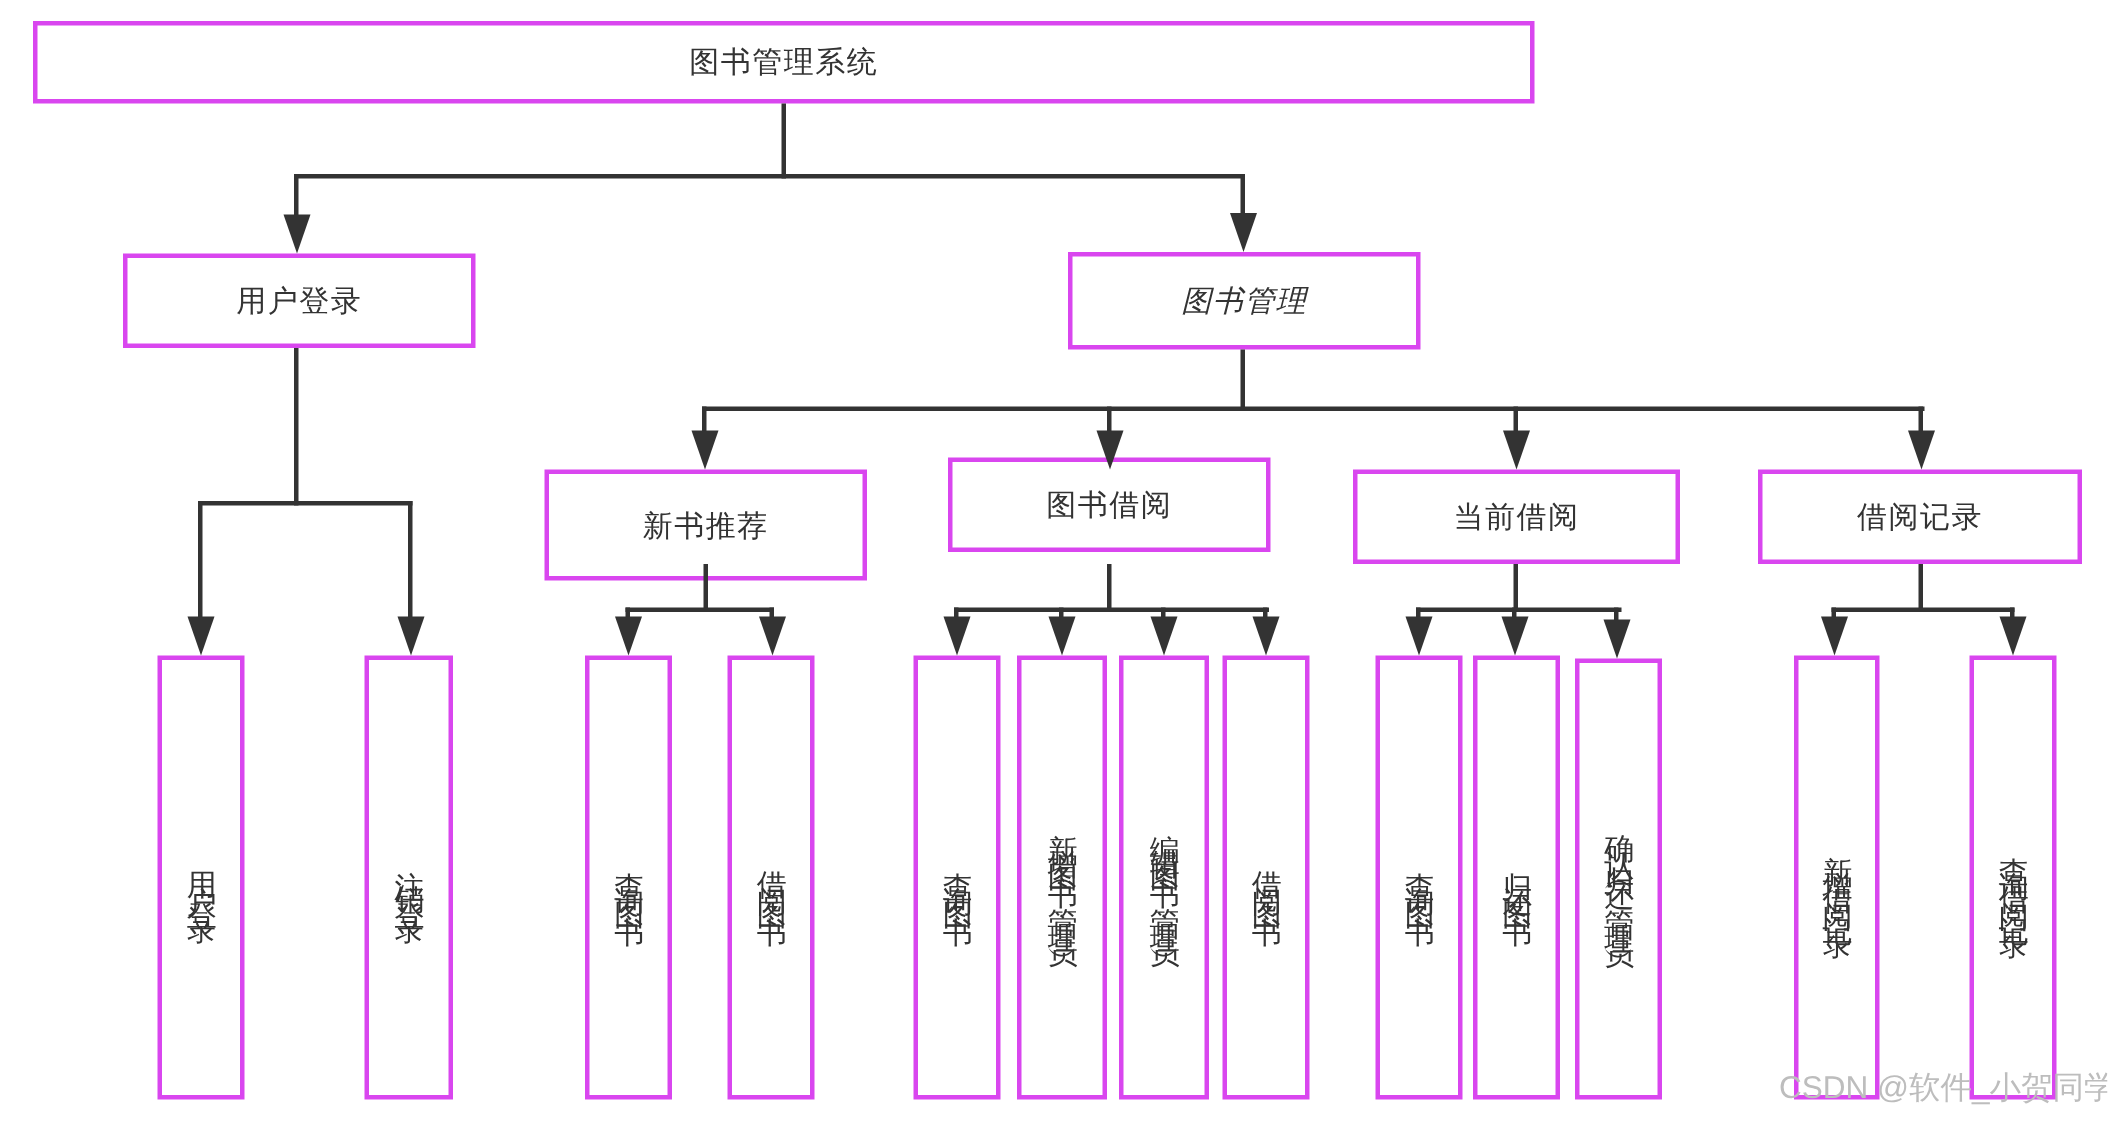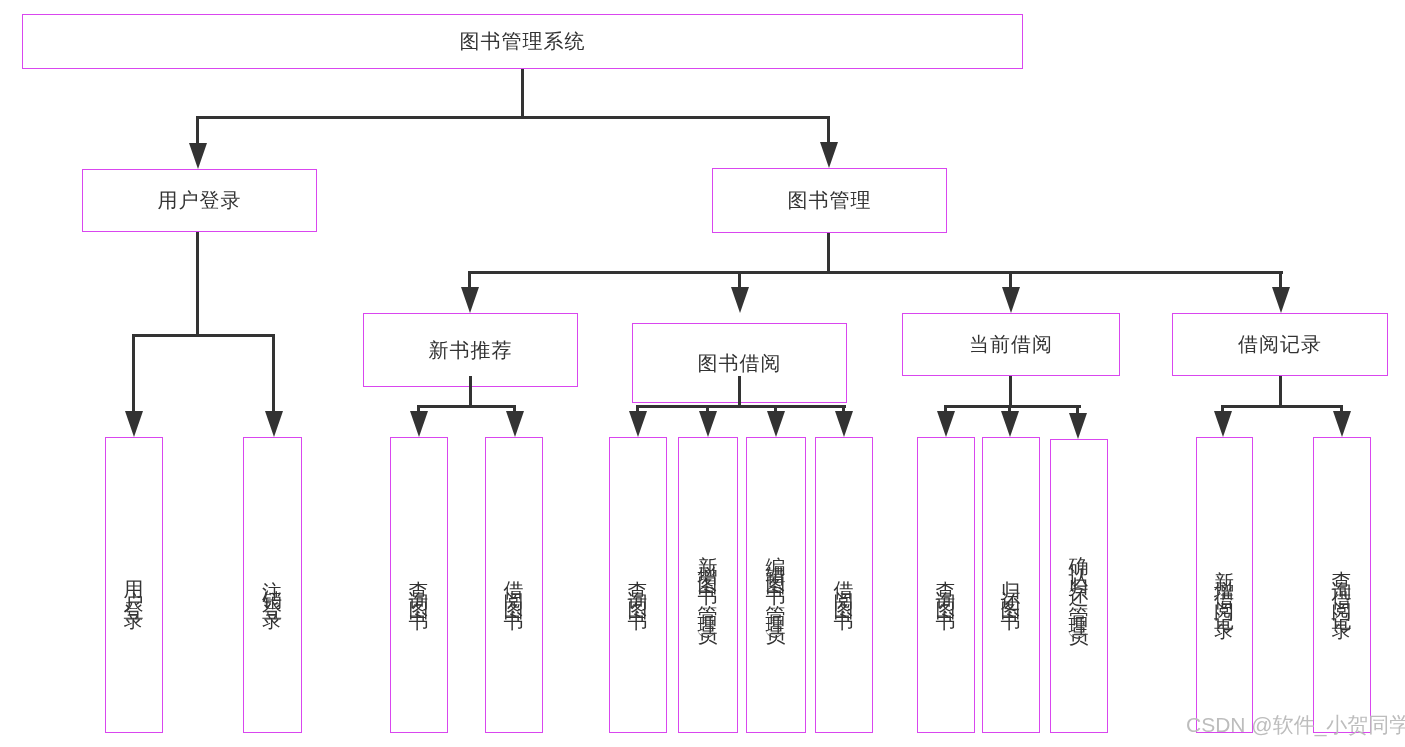--- a/index.html
+++ b/index.html
@@ -3,21 +3,21 @@
 <meta charset="utf-8">
 <style>
   html,body { margin:0; padding:0; background:#ffffff; }
   #canvas {
     position:relative; width:1405px; height:747px; background:#ffffff;
     font-family:"Liberation Sans","DejaVu Sans",sans-serif; color:#333333;
     overflow:hidden;
   }
   .box {
     position:absolute; box-sizing:border-box;
-    border:1px solid #d946ef; background:#ffffff;
+    border:3px solid #d946ef; background:#ffffff;
     display:flex; align-items:center; justify-content:center;
     font-size:20px; color:#333333; letter-spacing:1px;
   }
   .leaf { font-size:20px; }
   .leaf .vtext {
     writing-mode:vertical-rl; text-orientation:mixed;
     line-height:1; letter-spacing:10px;
   }
   .vline, .hline { position:absolute; background:#333333; }
   .arrow {
@@ -36,29 +36,29 @@
 <div id="canvas">
 
   <div class="box" style="left:22px; top:14px; width:1001px; height:55px;">
     <span>图书管理系统</span>
   </div>
 
   <div class="box" style="left:82px; top:169px; width:235px; height:63px;">
     <span>用户登录</span>
   </div>
 
-  <div class="box" style="left:712px; top:168px; width:235px; height:65px;">
+  <div class="box" style="left:712px; top:168px; width:235px; height:65px;font-style:italic;">
     <span>图书管理</span>
   </div>
 
   <div class="box" style="left:363px; top:313px; width:215px; height:74px;">
     <span>新书推荐</span>
   </div>
 
-  <div class="box" style="left:632px; top:323px; width:215px; height:80px;">
+  <div class="box" style="left:632px; top:305px; width:215px; height:63px;">
     <span>图书借阅</span>
   </div>
 
   <div class="box" style="left:902px; top:313px; width:218px; height:63px;">
     <span>当前借阅</span>
   </div>
 
   <div class="box" style="left:1172px; top:313px; width:216px; height:63px;">
     <span>借阅记录</span>
   </div>

